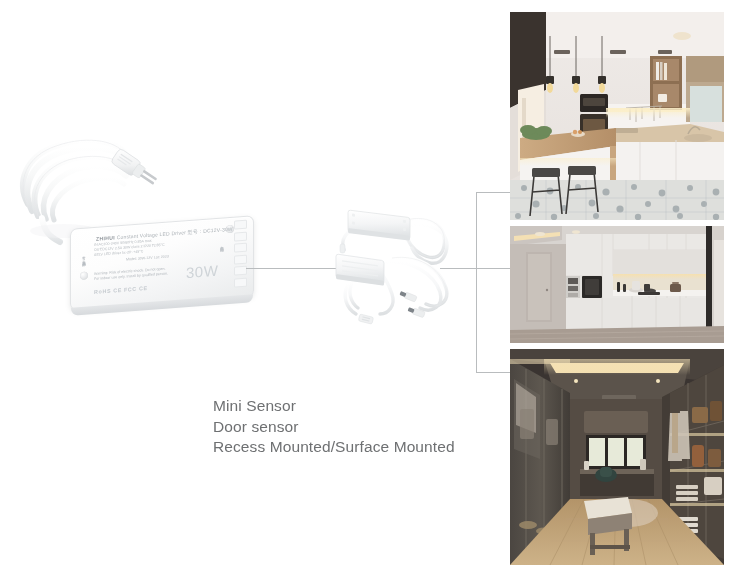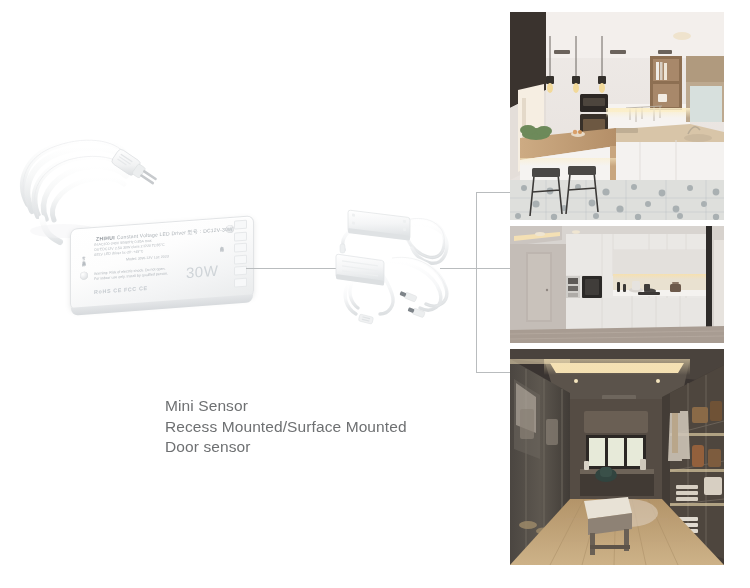--- a/index.html
+++ b/index.html
@@ -91,21 +91,21 @@
   
   #sensor-group{position:absolute;left:322px;top:196px;width:148px;height:140px;}
   #sensor-svg{position:absolute;left:0;top:0;width:148px;height:140px;}
 
   
   #caption{
     position:absolute;left:165px;top:396px;width:320px;
     color:#6e7072;font-size:15.5px;line-height:20.5px;
     letter-spacing:.1px;
   }
-  #caption div{white-space:nowrap;}
+  #caption div{white-space:nowrap;margin-left:48px;}
 
   
   .photo{position:absolute;overflow:hidden;background:#ddd;}
   #photo1{left:510px;top:12px;width:214px;height:208px;}
   #photo2{left:510px;top:226px;width:214px;height:117px;}
   #photo3{left:510px;top:349px;width:214px;height:216px;}
   .photo svg{display:block;width:100%;height:100%;}
 </style>
 </head>
 <body>
@@ -611,17 +611,17 @@
       <rect x="80" y="196" width="40" height="4" fill="#5d5349"></rect>
 
       <rect x="34" y="10" width="146" height="16" fill="url(#p3cove)" opacity=".55"></rect>
       <circle cx="66" cy="32" r="2" fill="#f5e6bf"></circle>
       <circle cx="148" cy="32" r="2" fill="#f5e6bf"></circle>
     </svg>
   </div>
 
   <div id="caption">
     <div>Mini Sensor</div>
+    <div>Door sensor</div>
     <div>Recess Mounted/Surface Mounted</div>
-    <div>Door sensor</div>
   </div>
 
 </div>
 
 </body></html>

